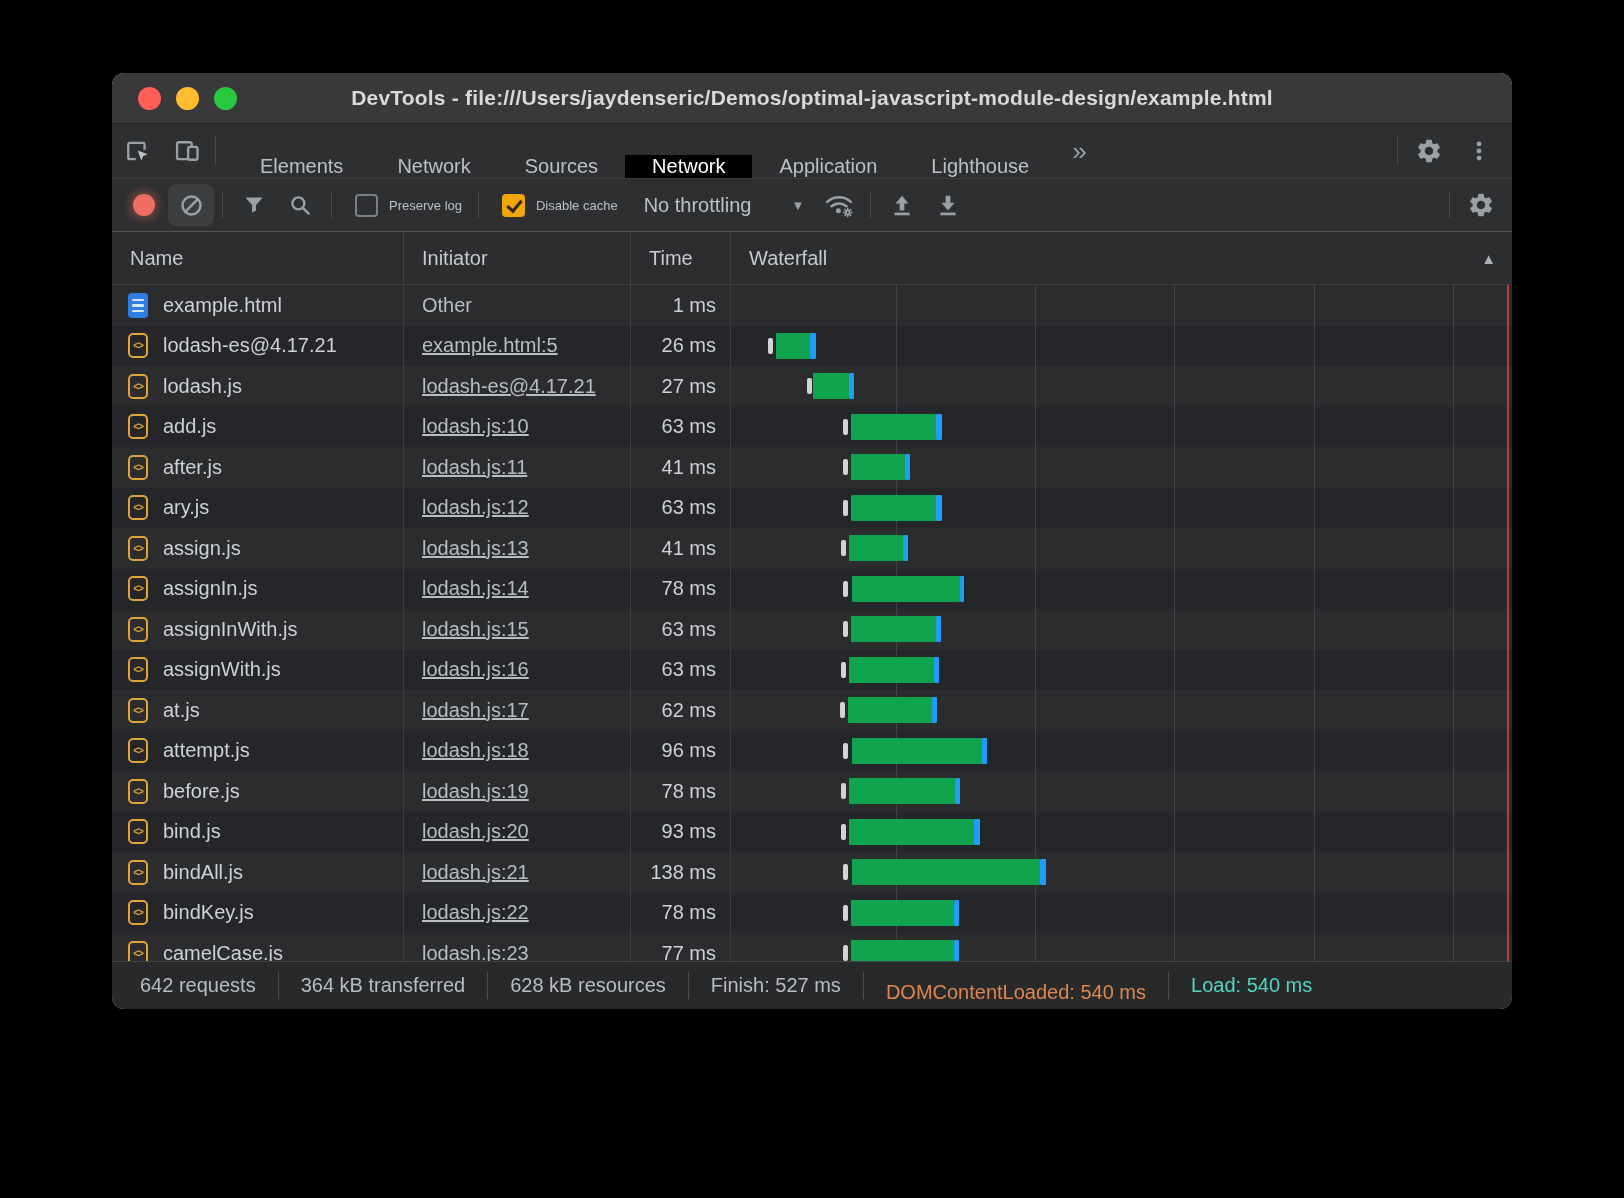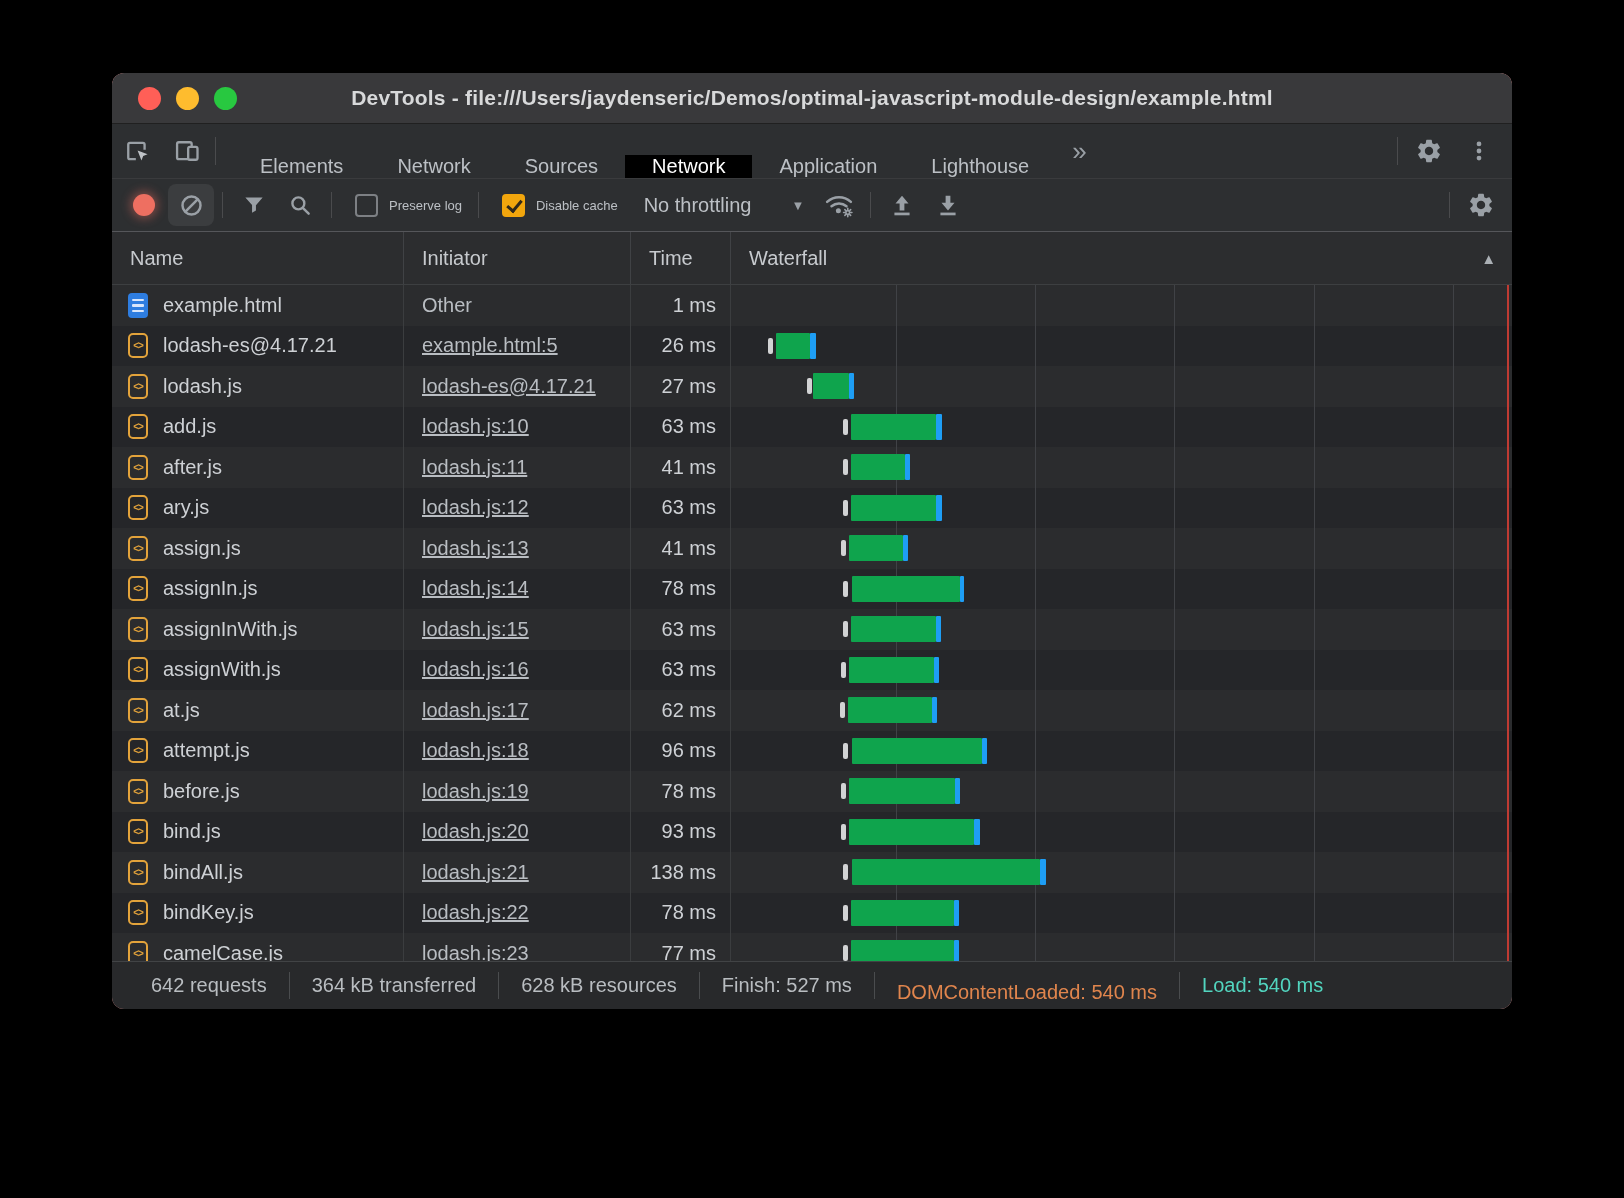--- a/index.html
+++ b/index.html
@@ -56,21 +56,21 @@
   .doc-icon{width:20px;height:25px;background:#2e7de0;border-radius:4px;flex:none;display:flex;flex-direction:column;justify-content:center;gap:3px;padding:0 4px;box-sizing:border-box}
   .doc-icon i{display:block;height:2.5px;background:#d8e6fc;border-radius:1px}
   .js-icon{width:20px;height:25px;border:2px solid #e3a33b;border-radius:5px;flex:none;box-sizing:border-box;display:flex;align-items:center;justify-content:center;color:#e3a33b;font-size:10px;font-weight:bold;letter-spacing:-1px}
   .tick{position:absolute;width:5px;height:16px;background:#d2d3d4;border-radius:2px;top:12px;z-index:3}
   .seg{position:absolute;height:26px;top:7px;z-index:3;border-radius:1px}
   .wf-overlay{position:absolute;inset:0;z-index:1;pointer-events:none}
   .gl{position:absolute;top:0;bottom:0;width:1px;background:#404246}
   .redline{position:absolute;top:0;bottom:0;width:2px;background:#bf3b33}
 
   
-  .statusbar{height:47px;background:#28292b;border-top:1px solid #414345;display:flex;align-items:center;font-size:20px;color:#b9bdc1;padding:0 17px}
+  .statusbar{height:47px;background:#28292b;border-top:1px solid #414345;display:flex;align-items:center;font-size:20px;color:#b9bdc1;padding:0 6px}
   .sitem{padding:0 22px;white-space:nowrap}
   .sdiv{width:1px;height:27px;background:#4a4c4e;flex:none}
 </style>
 </head>
 <body>
 
 <div class="window">
 
   <div class="titlebar">
     <div class="lights">

